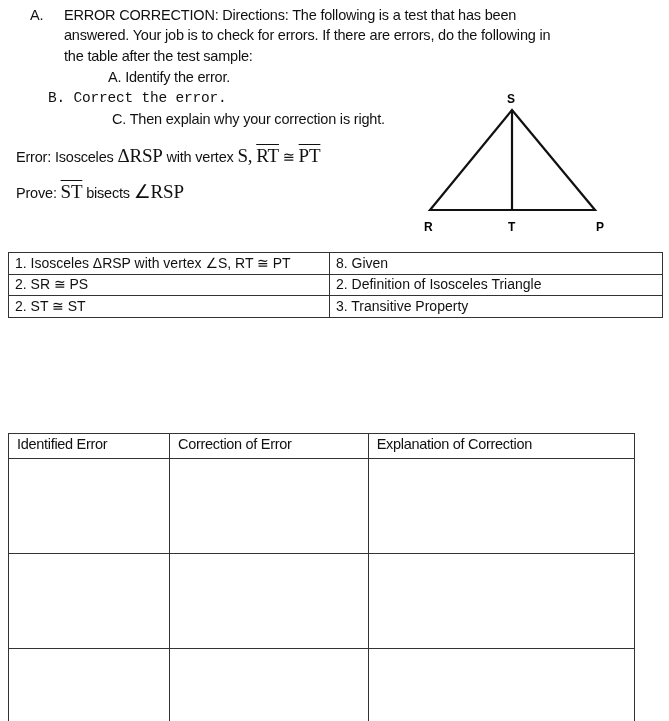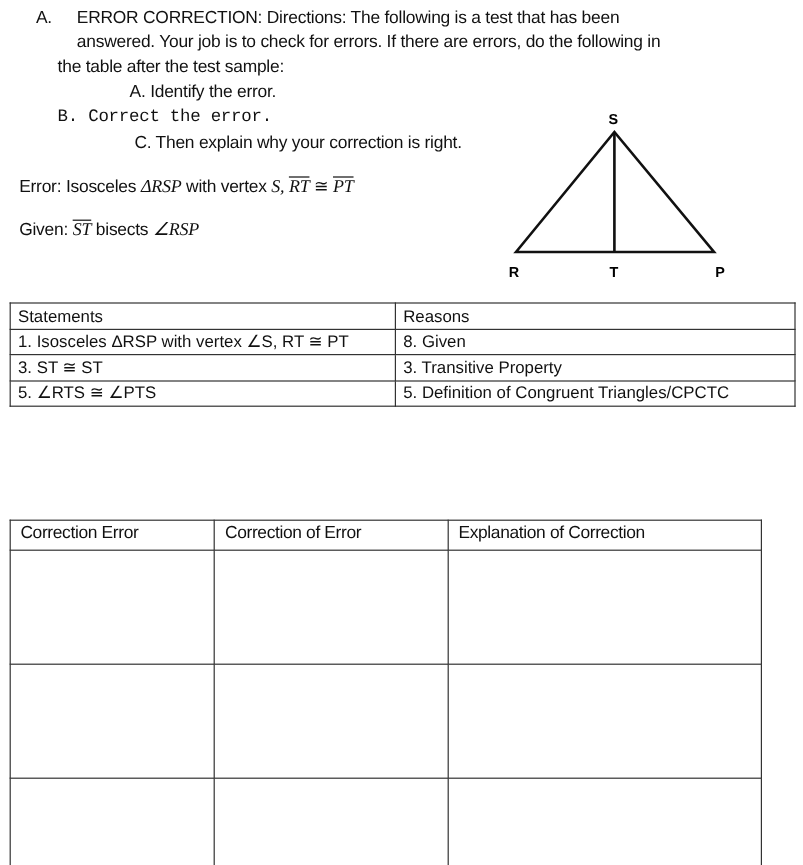--- a/index.html
+++ b/index.html
@@ -1,92 +1,88 @@
 <!DOCTYPE html>
 <html><head>
 <meta charset="utf-8">
 <style>
   html, body { margin: 0; padding: 0; background: #ffffff; }
   body { width: 669px; height: 721px; position: relative; overflow: hidden; color: #111; font-family: "Liberation Sans", sans-serif; }
   .abs { position: absolute; }
   .line { font-size: 14.5px; line-height: 20px; white-space: nowrap; letter-spacing: -0.2px; }
-  .math { font-family: "Liberation Serif", serif; font-style: italic; font-size: 15px; }
+  .math { font-family: "Liberation Serif", serif; font-size: 19px; }
   .ov { text-decoration: overline; }
   table.proof { position: absolute; left: 8px; top: 252px; width: 655px; border-collapse: collapse; }
   table.proof td { border: 1.3px solid #333; font-size: 14px; padding: 0 0 0 6px; height: 20.5px; line-height: 19px; white-space: nowrap; }
   table.proof td.st { width: 314px; }
   table.err { position: absolute; left: 8px; top: 433px; width: 627px; border-collapse: collapse; }
   table.err td { border: 1.3px solid #333; vertical-align: top; font-size: 14.5px; padding: 2px 0 0 8px; letter-spacing: -0.3px; }
   table.err tr.hdr td { height: 22px; }
   table.err tr.blank td { height: 92px; }
   svg text { font-family: "Liberation Sans", sans-serif; font-weight: bold; font-size: 12px; }
 </style>
 </head>
 <body>
 
 <div class="abs line" style="left:30px; top:5px;">A.</div>
 <div class="abs line" style="left:64px; top:5px;">ERROR CORRECTION: Directions: The following is a test that has been</div>
 <div class="abs line" style="left:64px; top:25px;">answered. Your job is to check for errors. If there are errors, do the following in</div>
-<div class="abs line" style="left:48px; top:46px;">the table after the test sample:</div>
+<div class="abs line" style="left:64px; top:46px;">the table after the test sample:</div>
 <div class="abs line" style="left:64px; top:67px;margin-left:44px;">A. Identify the error.</div>
 <div class="abs line" style="left:48px; top:88px;font-family:Liberation Mono, monospace;">B. Correct the error.</div>
 <div class="abs line" style="left:64px; top:109px;margin-left:48px;">C. Then explain why your correction is right.</div>
 
 <div class="abs line" style="left:16px; top:146px;">
   <span>Error:</span>
   <span>Isosceles</span>
   <span class="math">ΔRSP</span>
   <span>with vertex</span>
   <span class="math">S,</span>
   <span class="math ov">RT</span>
   <span>≅</span>
   <span class="math ov">PT</span>
 </div>
 
 <div class="abs line" style="left:16px; top:182px;">
-  <span>Given:</span>
+  <span>Prove:</span>
   <span class="math ov">ST</span>
   <span>bisects</span>
   <span class="math">∠RSP</span>
 </div>
 
 <svg class="abs" style="left:400px; top:80px;" width="230" height="160">
   <polygon points="30,130 112,30 195,130" fill="none" stroke="#111" stroke-width="2.2"></polygon>
   <line x1="112" y1="30" x2="112" y2="130" stroke="#111" stroke-width="2.2"></line>
   <text x="107" y="23">S</text>
   <text x="24" y="151">R</text>
   <text x="108" y="151">T</text>
   <text x="196" y="151">P</text>
 </svg>
 
 <table class="proof">
   <tbody>
-      <tr>
-    <td class="st">Statements</td>
-    <td>Reasons</td>
-  </tr>
   <tr>
     <td class="st">1. Isosceles ΔRSP with vertex ∠S, RT ≅ PT</td>
     <td>8. Given</td>
   </tr>
   <tr>
-    <td class="st">3. ST ≅ ST</td>
-    <td>3. Transitive Property</td>
+    <td class="st">2. SR ≅ PS</td>
+    <td>2. Definition of Isosceles Triangle</td>
   </tr>
   <tr>
-    <td class="st">5. ∠RTS ≅ ∠PTS</td>
-    <td>5. Definition of Congruent Triangles/CPCTC</td>
+    <td class="st">2. ST ≅ ST</td>
+    <td>3. Transitive Property</td>
   </tr>
 </tbody>
   </table>
 
 <table class="err">
   <tbody>
       <tr class="hdr">
-    <td>Correction Error</td>
+    <td>Identified Error</td>
     <td>Correction of Error</td>
     <td>Explanation of Correction</td>
   </tr>
   <tr class="blank">
     <td></td>
     <td></td>
     <td></td>
   </tr>
   <tr class="blank">
     <td></td>

